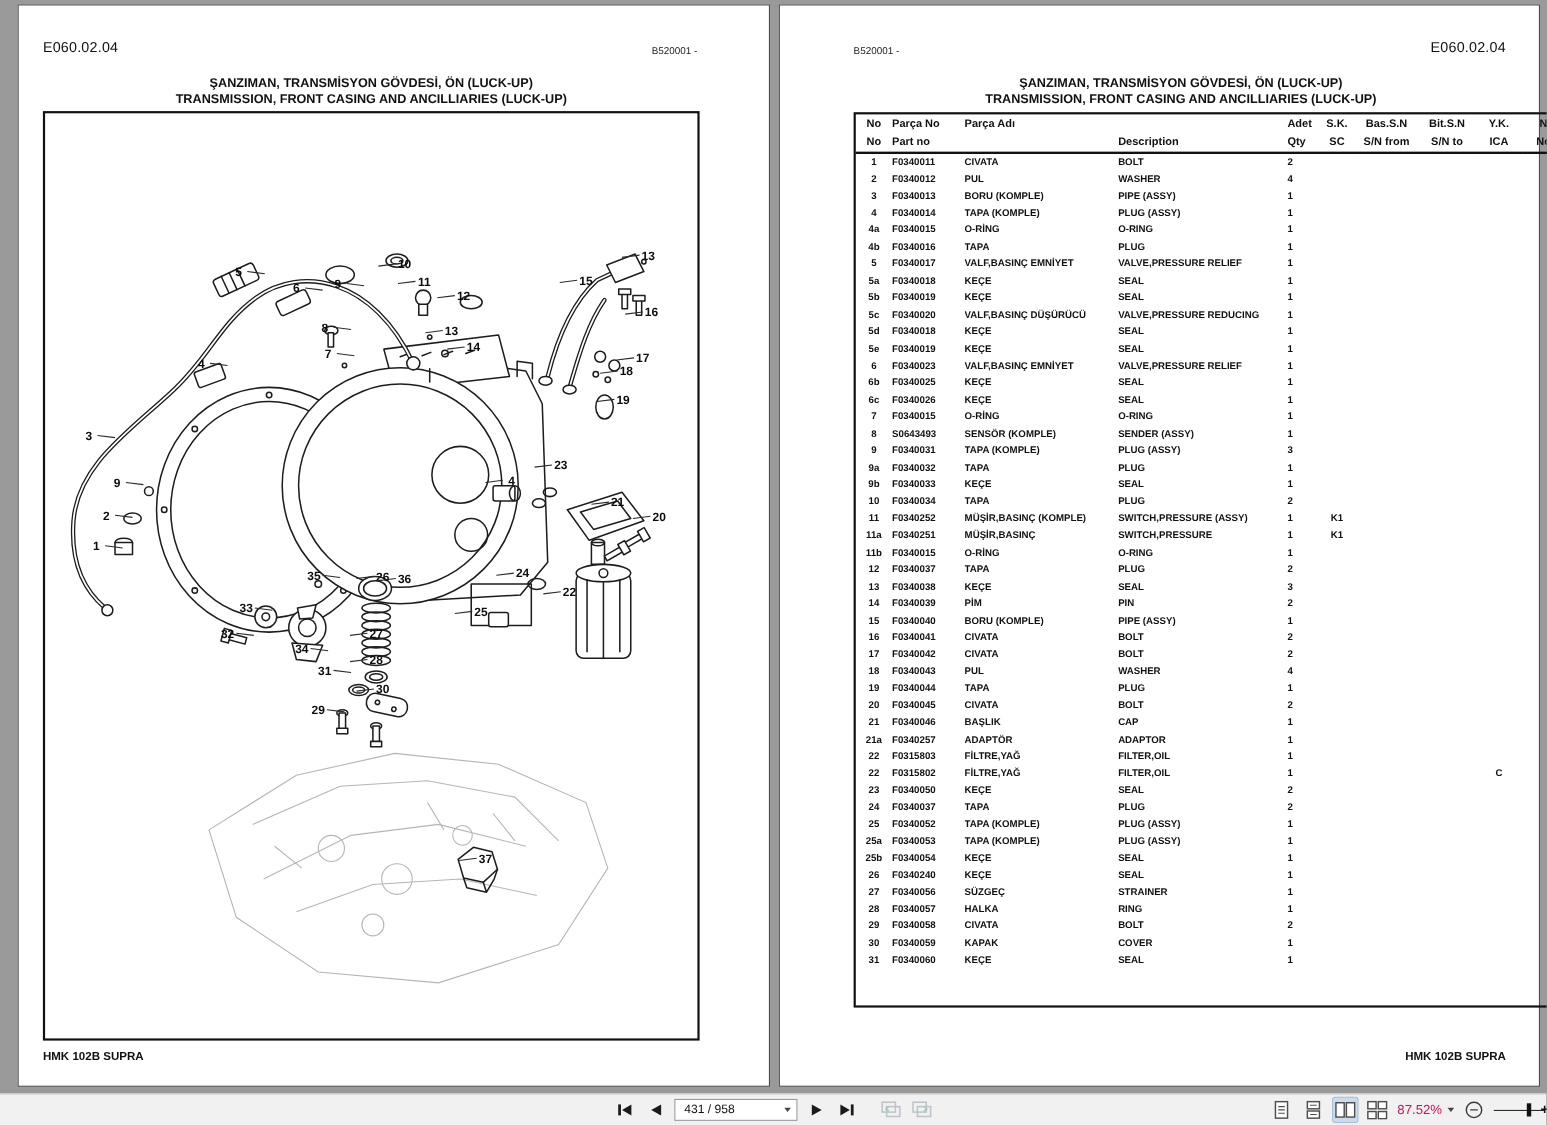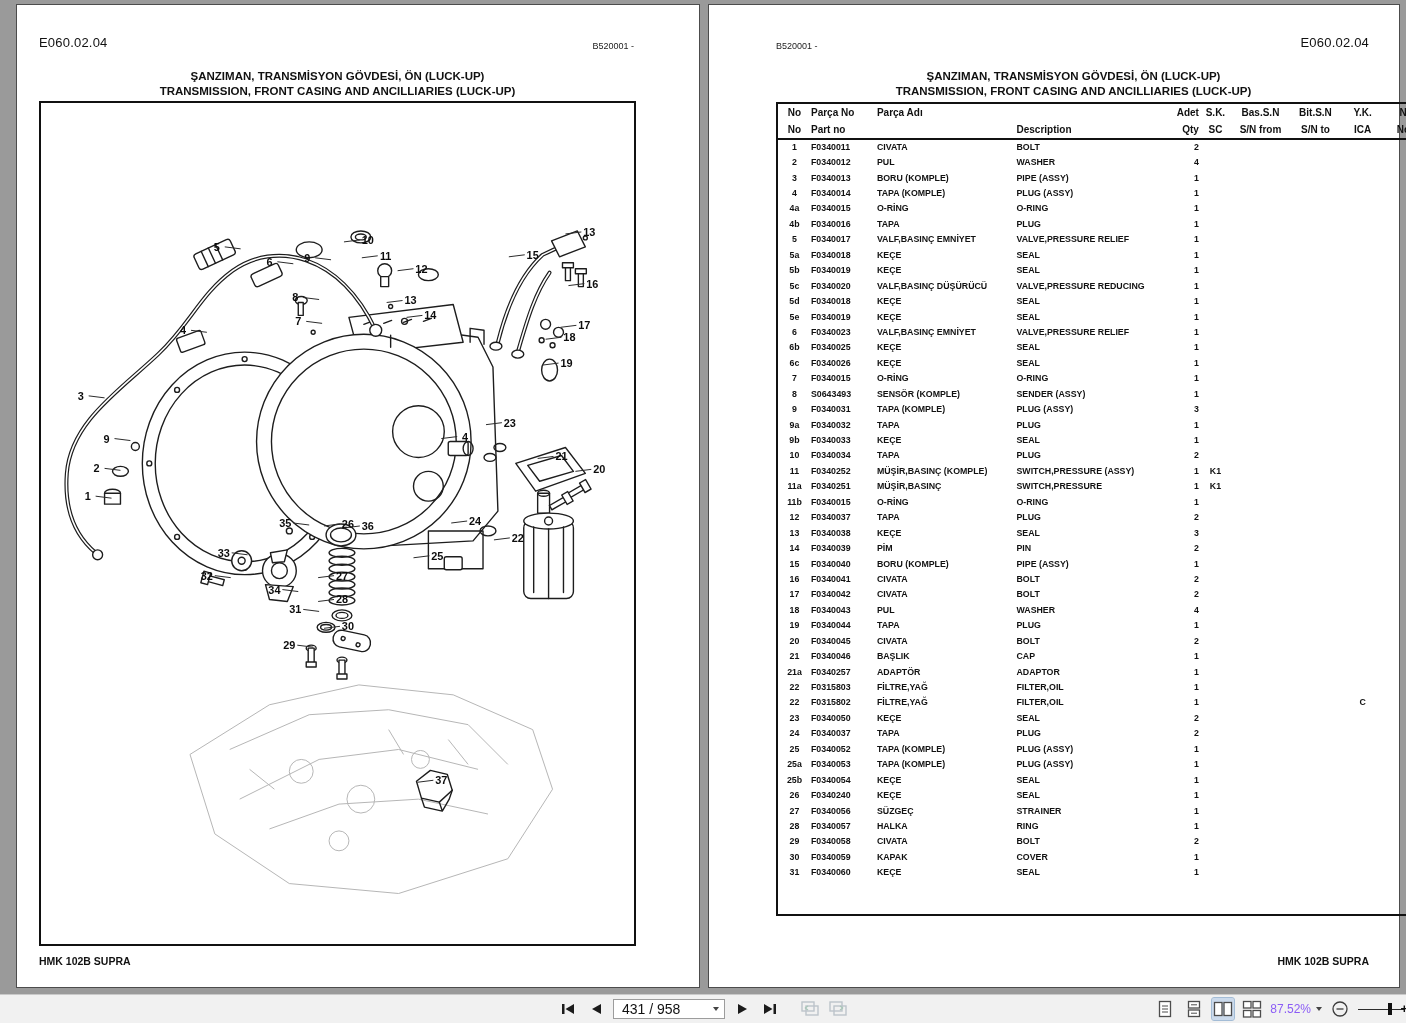--- a/index.html
+++ b/index.html
@@ -32,21 +32,21 @@
               border:2px solid #111;box-sizing:border-box;}
   table.parts{width:100%;border-collapse:collapse;table-layout:fixed;}
   table.parts th,table.parts td{padding:0;font-size:8.8px;font-weight:bold;white-space:nowrap;overflow:hidden;}
   table.parts thead th{font-size:10px;height:17px;vertical-align:middle;}
   thead tr.hdr-en th{border-bottom:2px solid #111;}
   tbody tr{height:15.45px;}
   .col-no{width:30px;text-align:center;}
   .col-partno{width:60px;text-align:left;}
   .col-name{width:127px;text-align:left;}
   .col-desc{width:140px;text-align:left;}
-  .col-qty{width:26px;text-align:right;margin-left:16px;}
+  .col-qty{width:26px;text-align:left;margin-left:16px;}
   .col-sc{width:30px;text-align:center;}
   .col-snfrom{width:52px;text-align:center;}
   .col-snto{width:48px;text-align:center;}
   .col-ica{width:38px;text-align:center;}
   .col-note{width:44px;text-align:center;}
   th.col-name,th.col-desc{text-align:left;}
 
   
   .diagram-frame svg{display:block;width:100%;height:100%;}
   .art{stroke:#1d1d1d;stroke-width:1.4;fill:none;stroke-linejoin:round;stroke-linecap:round;}
@@ -61,24 +61,24 @@
   .toolbar{position:absolute;left:0;bottom:0;width:1406px;height:28px;background:#f1f1f1;
            border-top:1px solid #c9c9c9;}
   .tb-center{position:absolute;left:50%;top:0;transform:translateX(-50%);height:28px;
              display:flex;align-items:center;gap:6px;}
   .tb-right{position:absolute;right:2px;top:0;height:28px;display:flex;align-items:center;gap:7px;}
   .tb-btn{width:22px;height:22px;display:flex;align-items:center;justify-content:center;
           border-radius:2px;cursor:pointer;}
   .tb-btn.active{background:#cbdaec;outline:1px solid #a3bcd6;}
   .page-box{width:112px;height:20px;background:#fff;border:1px solid #9c9c9c;display:flex;
             align-items:center;justify-content:space-between;padding:0 5px 0 8px;box-sizing:border-box;}
-  .page-box .val{font-size:14px;color:#111;}
+  .page-box .val{font-size:11px;color:#111;}
   .caret{width:0;height:0;border-left:3.5px solid transparent;border-right:3.5px solid transparent;
          border-top:4px solid #444;}
-  .zoom-label{font-size:12px;color:#8b5cf6;display:flex;align-items:center;gap:5px;cursor:pointer;}
+  .zoom-label{font-size:12px;color:#be185d;display:flex;align-items:center;gap:5px;cursor:pointer;}
   .slider{position:relative;width:46px;height:22px;cursor:pointer;}
   .slider .track{position:absolute;left:0;right:0;top:10.5px;height:1.6px;background:#2c2c2c;}
   .slider .handle{position:absolute;left:30px;top:5px;width:4px;height:12px;background:#111;}
   .slider .plus{position:absolute;right:-4px;top:3px;font-size:13px;font-weight:bold;color:#111;}
 </style>
 </head>
 <body>
 
 <div class="page page-left">
   <div class="doc-code">E060.02.04</div>

